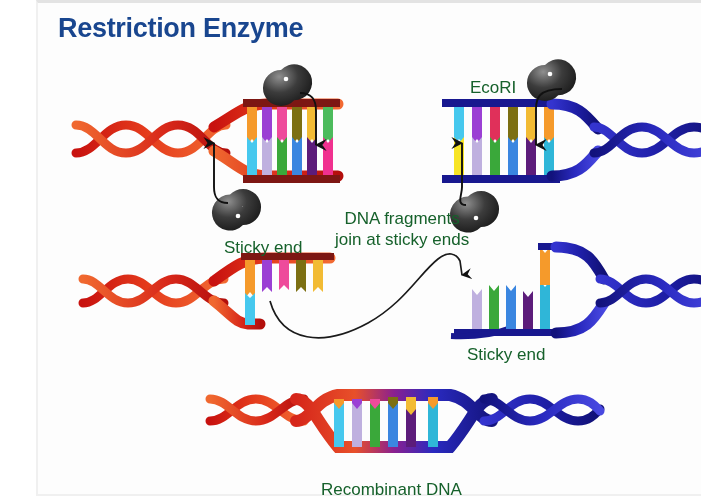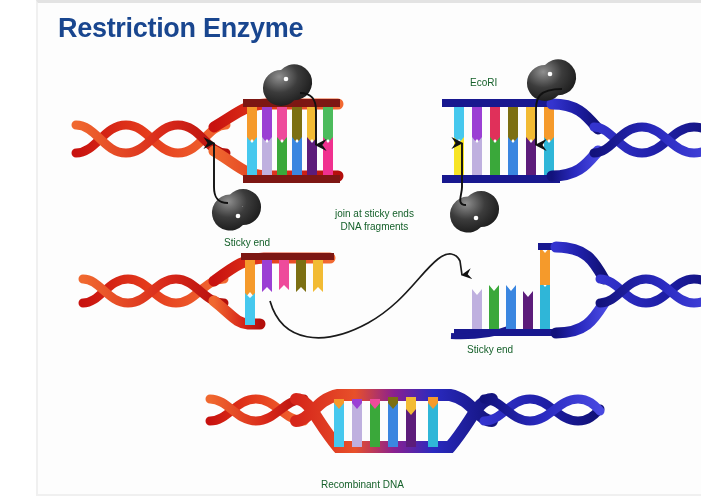--- a/index.html
+++ b/index.html
@@ -25,21 +25,21 @@
     left:20px; top:10px;
     font-size:27px;
     font-weight:bold;
     color:#19468f;
     letter-spacing:-0.3px;
     white-space:nowrap;
   }
   .lbl{
     position:absolute;
     color:#16612b;
-    font-size:10px;
+    font-size:17px;
     white-space:nowrap;
     line-height:1.25;
   }
   #lbl-ecori{ left:432px; top:74px; }
   #lbl-join{ left:297px; top:205px; text-align:center; }
   #lbl-sticky1{ left:186px; top:234px; }
   #lbl-sticky2{ left:429px; top:341px; }
   #lbl-recomb{ left:283px; top:476px; }
   svg#art{position:absolute;left:0;top:0;}
 </style>
@@ -248,22 +248,22 @@
       <g>
         <path d="M446,418 C464,418 472,396 492,396 C512,396 520,418 540,418 C552,418 558,410 562,406" fill="none" stroke="url(#gBlueH)" stroke-width="9" stroke-linecap="round"></path>
         <path d="M446,396 C464,396 472,418 492,418 C512,418 520,396 540,396 C552,396 558,404 562,408" fill="none" stroke="url(#gBlueH2)" stroke-width="9" stroke-linecap="round"></path>
       </g>
     </g>
   </svg>
 
   <div class="lbl" id="lbl-ecori">EcoRI</div>
 
   <div class="lbl" id="lbl-join">
+    <div>DNA fragments</div>
     <div>join at sticky ends</div>
-    <div>DNA fragments</div>
   </div>
 
   <div class="lbl" id="lbl-sticky1">Sticky end</div>
 
   <div class="lbl" id="lbl-sticky2">Sticky end</div>
 
   <div class="lbl" id="lbl-recomb">Recombinant DNA</div>
 
 </div>
 

